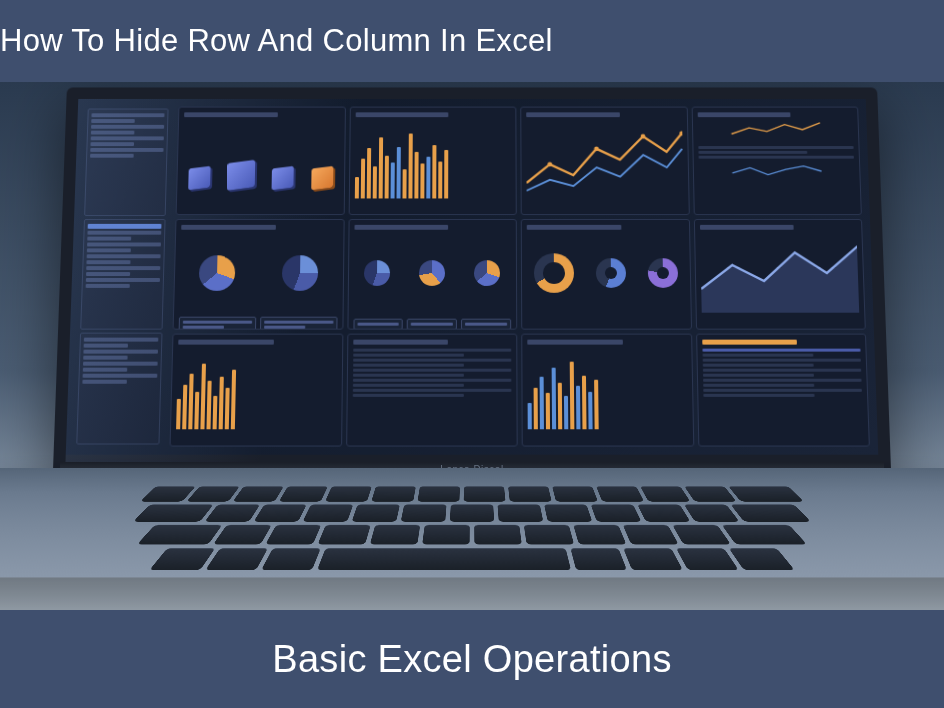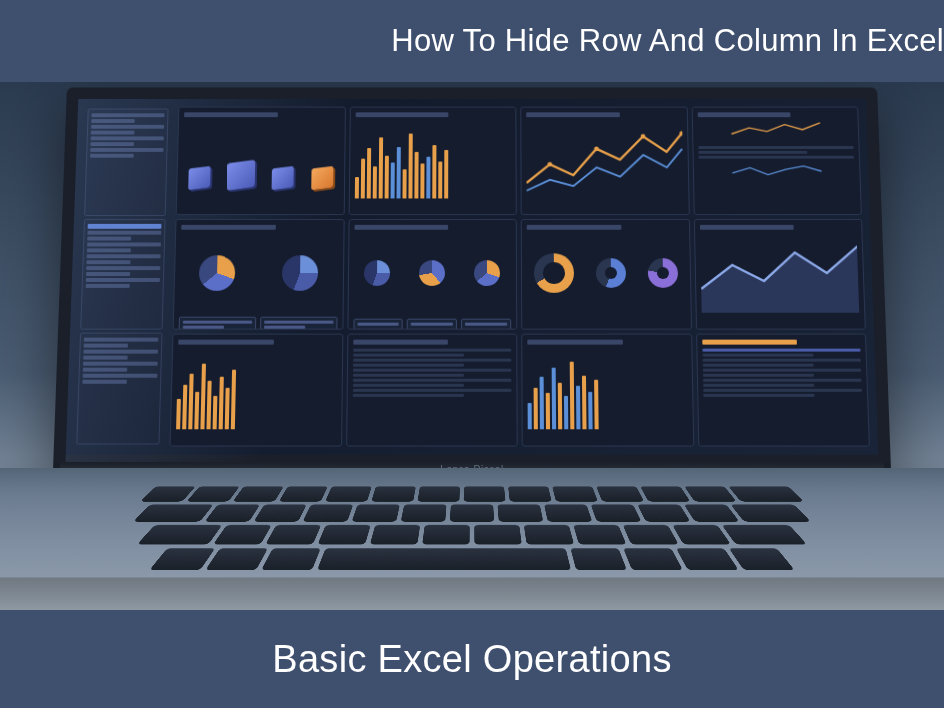--- a/index.html
+++ b/index.html
@@ -8,21 +8,21 @@
     height: 708px;
     font-family: -apple-system, BlinkMacSystemFont, "Segoe UI", Arial, sans-serif;
     background: #dde2e8;
     overflow: hidden;
   }
   .header-band {
     height: 82px;
     background: #3f4f6e;
     display: flex;
     align-items: center;
-    justify-content: flex-end;
+    justify-content: flex-start;
   }
   .header-band h1 {
     color: #ffffff;
     font-size: 31px;
     font-weight: 400;
     letter-spacing: 0.3px;
   }
   .footer-band {
     height: 98px;
     background: #3f4f6e;

